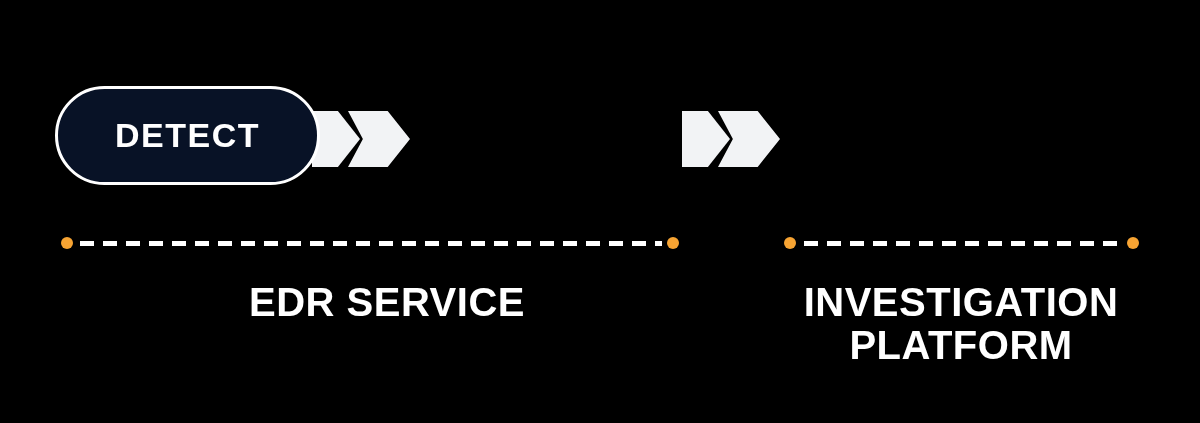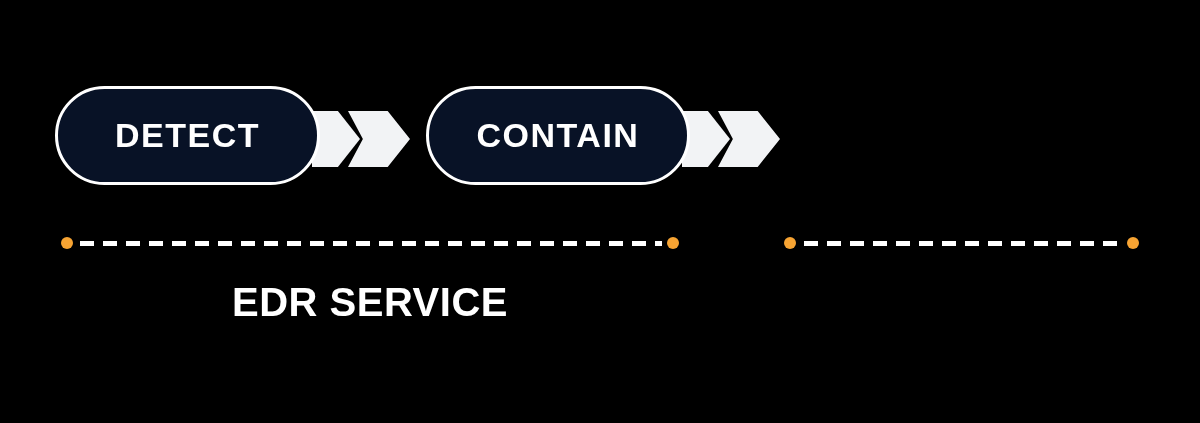--- a/index.html
+++ b/index.html
@@ -89,45 +89,43 @@
   .group-label {
     position: absolute;
     top: 281px;
     text-align: center;
     color: var(--color-label_text, #fff);
     font-size: 40px;
     font-weight: bold;
     line-height: 1.08;
     letter-spacing: 0.5px;
   }
-  .group-label-1 { left: 67px;  width: 606px; }
+  .group-label-1 { left: 84px;  width: 606px; }
   .group-label-2 { left: 783px; width: 356px; }
 </style>
 </head>
 <body>
 
 <div class="stage">
 
   <div class="pill navy pill-detect">
     <span class="pill-label">DETECT</span>
   </div>
 
   <div class="arrow lead g1-lead"></div>
   <div class="arrow tail g1-tail"></div>
 
-  <div class="pill navy pill-contain">
-    <span class="pill-label">CONTAIN</span>
-  </div>
 
   <div class="arrow lead g2-lead"></div>
   <div class="arrow tail g2-tail"></div>
 
 
   <div class="dot dot-1a"></div>
   <div class="dash-line dash-1"></div>
   <div class="dot dot-1b"></div>
   <div class="group-label group-label-1">EDR SERVICE</div>
 
   <div class="dot dot-2a"></div>
   <div class="dash-line dash-2"></div>
   <div class="dot dot-2b"></div>
+  <div class="group-label group-label-2">INVESTIGATION PLATFORM</div>
 
 </div>
 
 </body></html>

